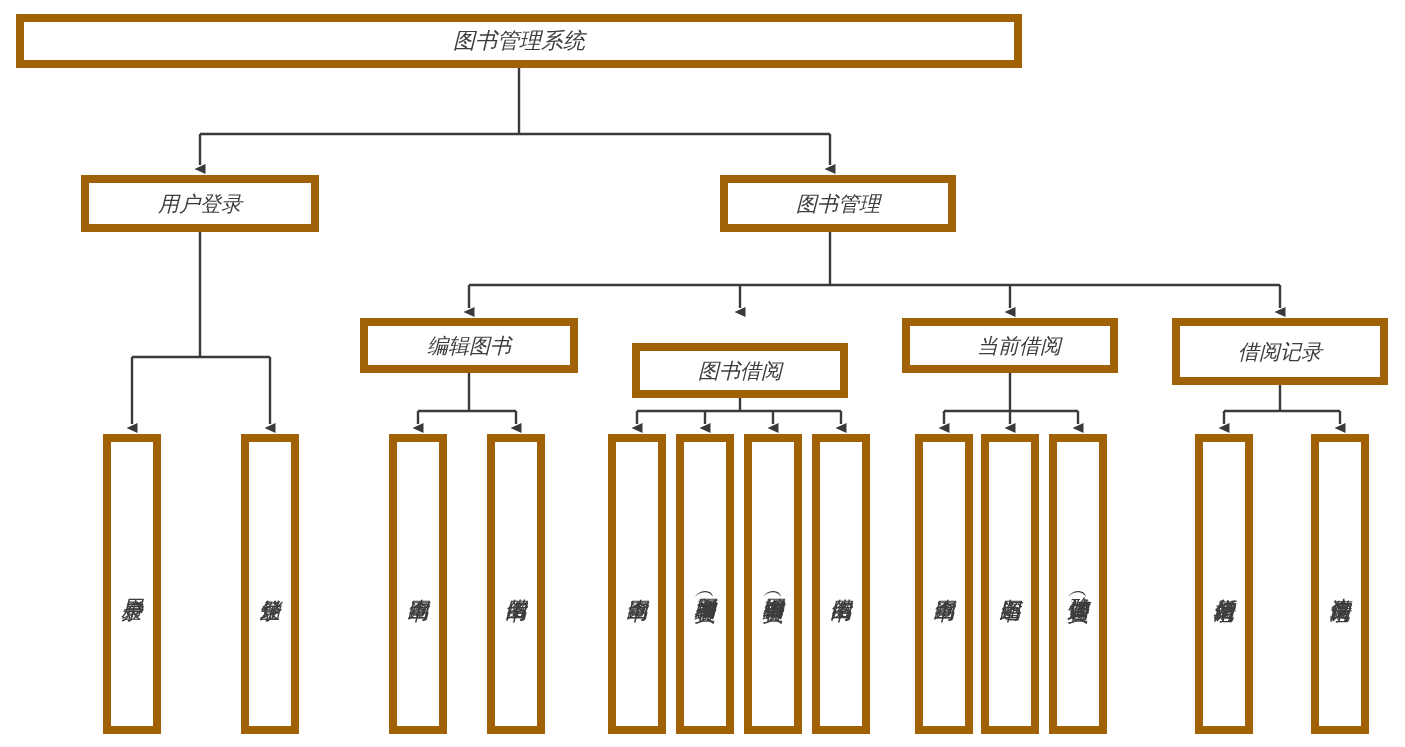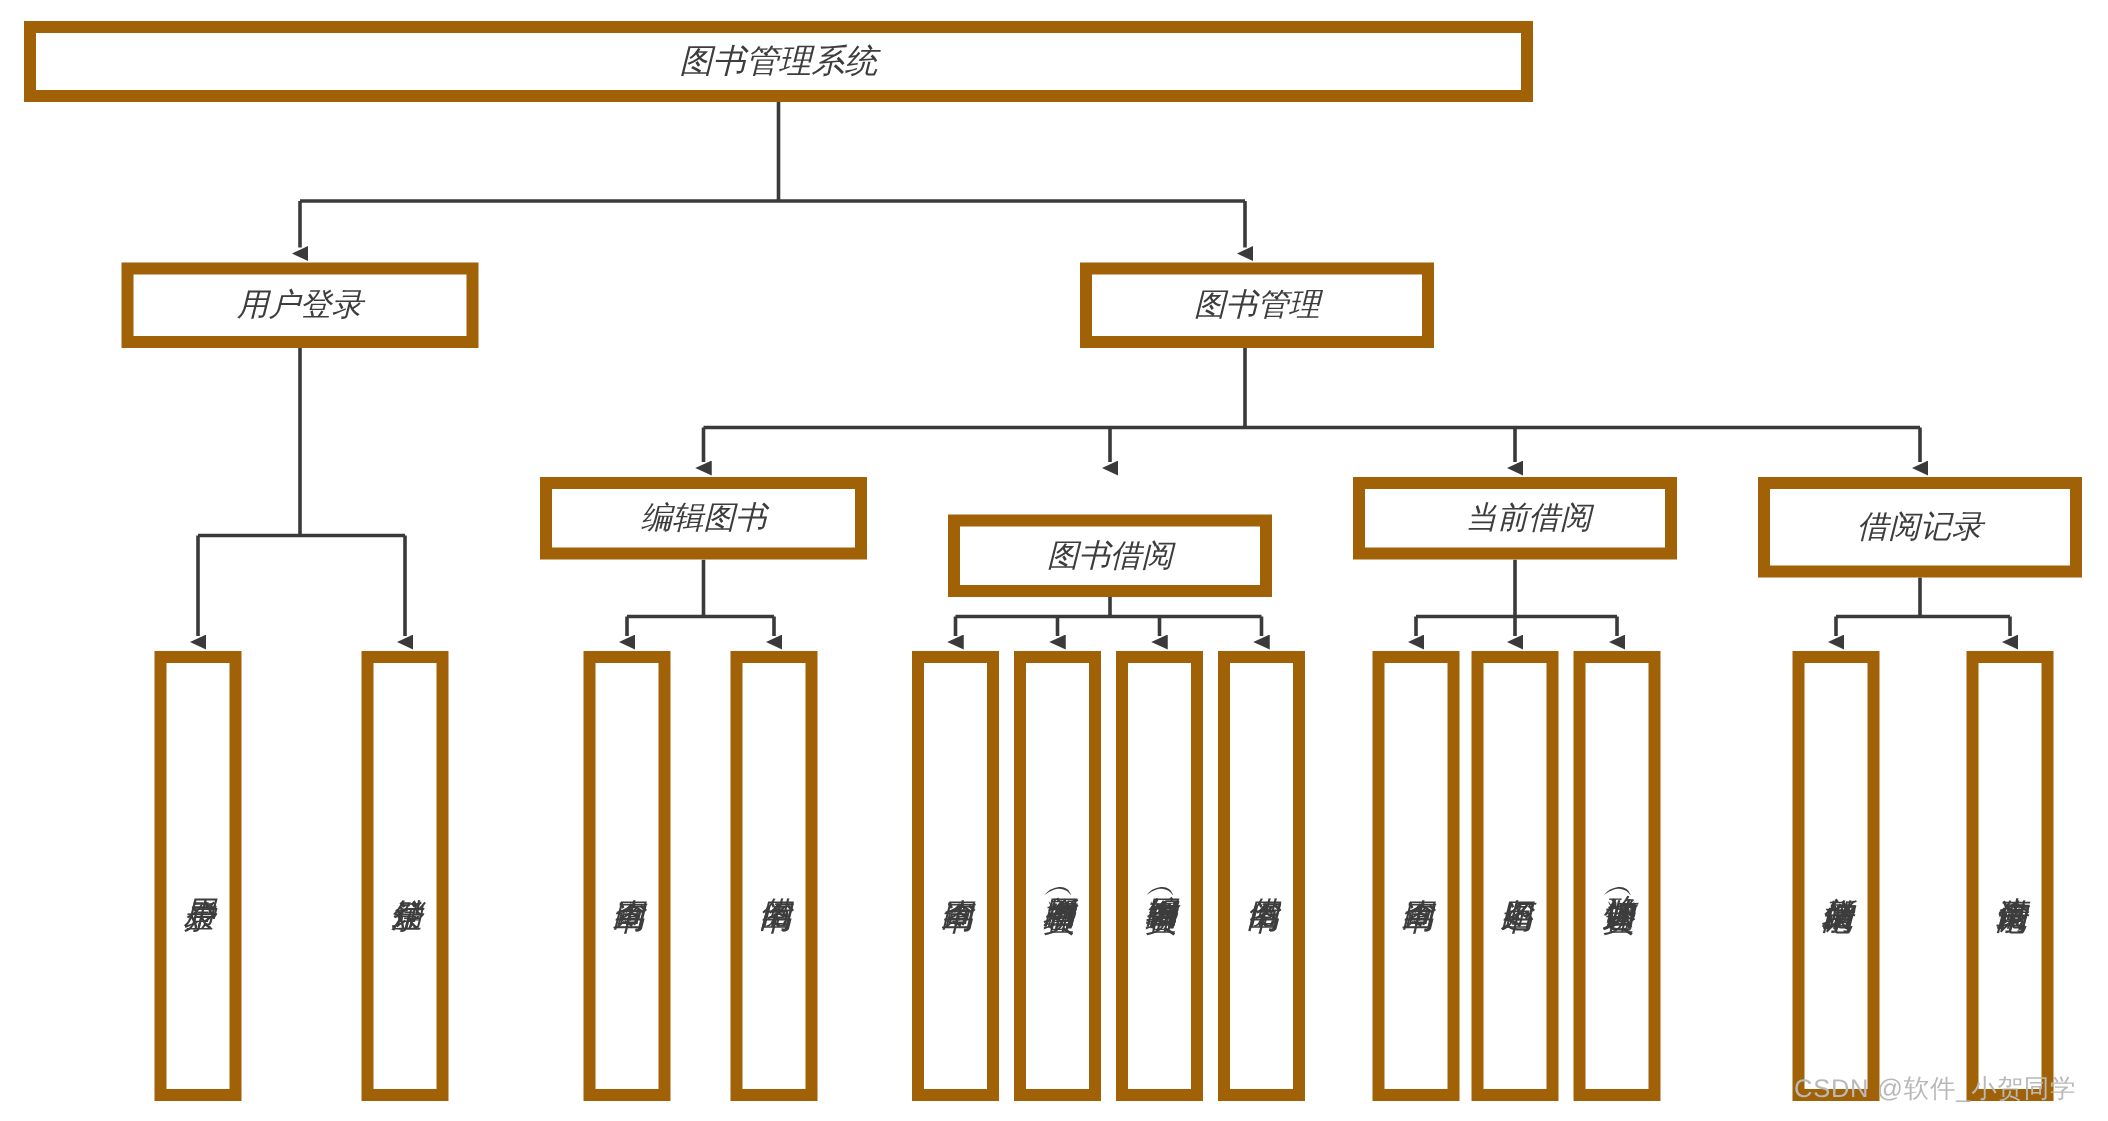--- a/index.html
+++ b/index.html
@@ -170,14 +170,13 @@
         <span class="txt">确认归还（管理员）</span>
       </div>
       <div class="node v" style="left: 1195px; top: 434px; width: 58px; height: 300px;">
         <span class="txt">新增借阅记录</span>
       </div>
       <div class="node v" style="left: 1311px; top: 434px; width: 58px; height: 300px;">
         <span class="txt">查询借阅记录</span>
       </div>
     </div>
 
-  <div class="watermark" style="left:1196px; top:714px;">CSDN @软件_小贺同学</div>
 </div>
 
 </body></html>

